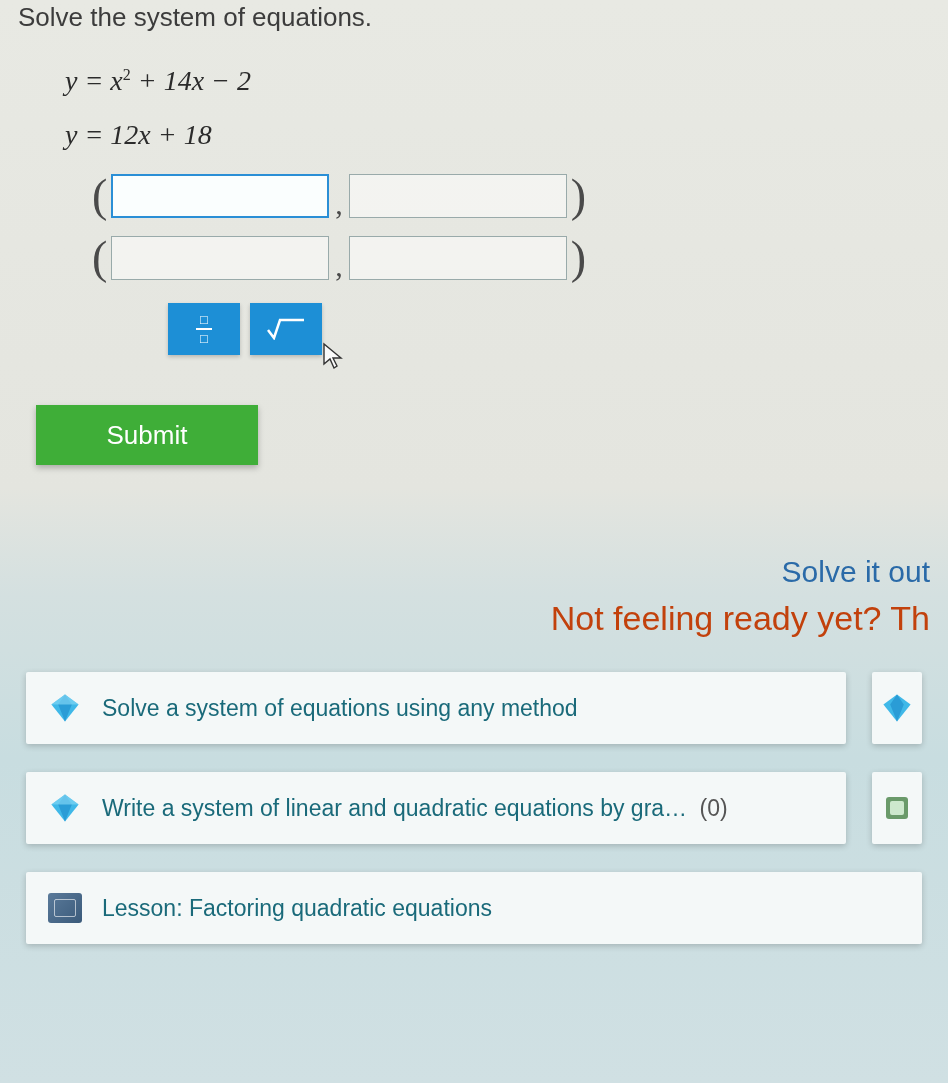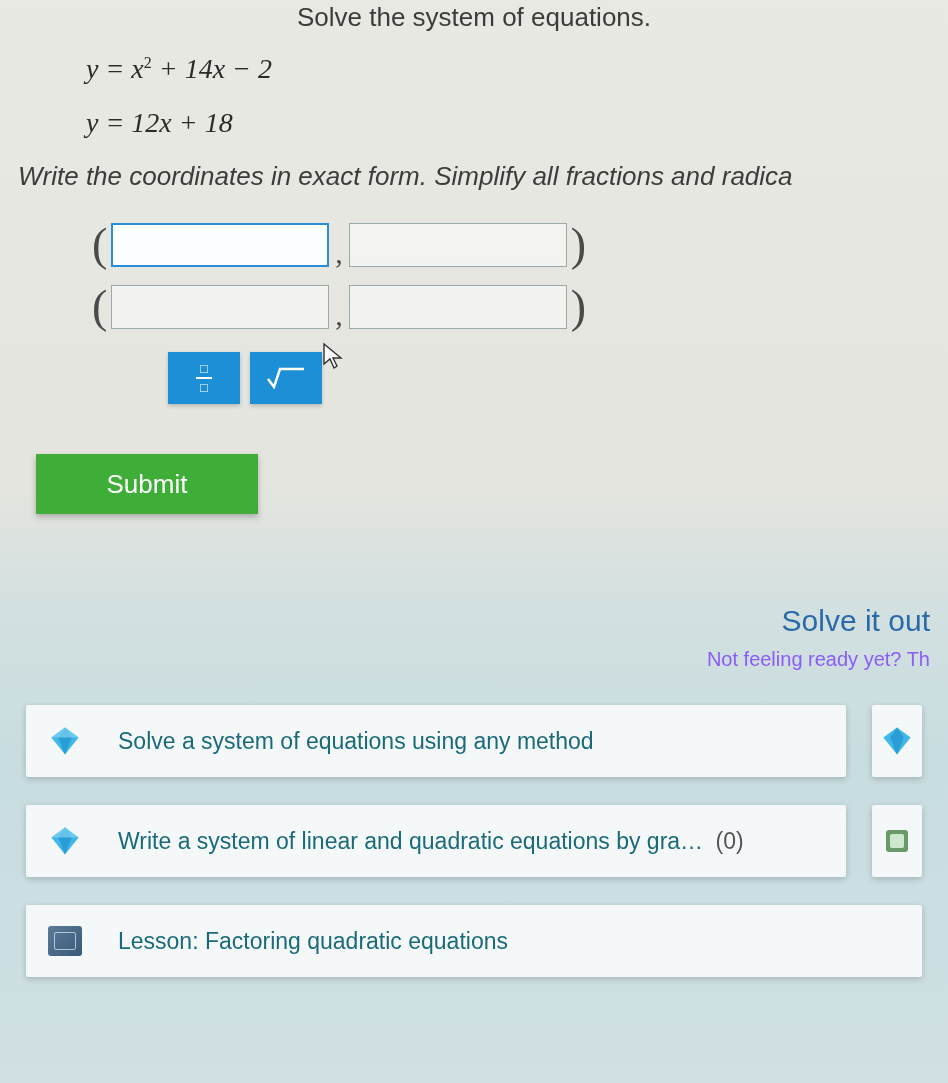--- a/index.html
+++ b/index.html
@@ -10,25 +10,24 @@
     height: 1083px;
     overflow: hidden;
     color: #3a3a3a;
     position: relative;
   }
   .content { padding: 0 18px; }
   .prompt {
     font-size: 26px;
     color: #3c3c3c;
     margin-top: 2px;
-    margin-bottom: 20px;
-    text-align: center;
+    margin-bottom: 32px;
   }
   .equations {
-    margin-left: 68px;
+    margin-left: 47px;
     font-size: 28px;
     font-family: "Times New Roman", serif;
     font-style: italic;
     color: #2b2b2b;
   }
   .eq { margin-bottom: 22px; }
   .eq sup { font-size: 16px; vertical-align: super; font-style: normal; }
   .instruction {
     font-size: 26px;
     font-style: italic;
@@ -100,42 +99,42 @@
     padding-right: 0;
     margin-top: 82px;
     white-space: nowrap;
   }
   .workout-title {
     font-size: 30px;
     color: #2a6aa8;
     margin-bottom: 10px;
   }
   .workout-sub {
-    font-size: 20px;
-    color: #8b5cf6;
+    font-size: 34px;
+    color: #c2410c;
   }
   .cards {
     margin-top: 34px;
     display: flex;
     flex-direction: column;
     gap: 28px;
     padding: 0 8px;
   }
   .card-row { display: flex; gap: 26px; }
   .card {
     background: #f4f8f8;
     border-radius: 2px;
     box-shadow: 0 2px 6px rgba(0,0,0,0.2);
     height: 72px;
     display: flex;
     align-items: center;
     padding: 0 22px;
     cursor: pointer;
   }
-  .card.main { flex: 1; gap: 16px; }
+  .card.main { flex: 1; }
   .card.side { width: 50px; padding: 0; justify-content: center; overflow: hidden; }
   .card-icon { width: 34px; height: 34px; margin-right: 20px; flex-shrink: 0; }
   .card-text {
     font-size: 23px;
     color: #1a6a7a;
     font-weight: 500;
     white-space: nowrap;
     overflow: hidden;
   }
   .card-count { color: #555; margin-left: 6px; }
@@ -168,21 +167,20 @@
 
   <div class="equations">
     <div class="eq">
       <span>y</span>
       <span> = </span>
       <span>x</span><sup>2</sup><span> + 14x − 2</span>
     </div>
     <div class="eq">y = 12x + 18</div>
   </div>
 
-  <div class="instruction">Write the coordinates in exact form. Simplify all fractions and radica</div>
 
   <div class="answers">
     <div class="coord-row">
       <span class="paren">(</span>
       <input class="answer-input active" value="" style="">
       <span class="comma">,</span>
       <input class="answer-input" value="" style="">
       <span class="paren">)</span>
     </div>
     <div class="coord-row">

